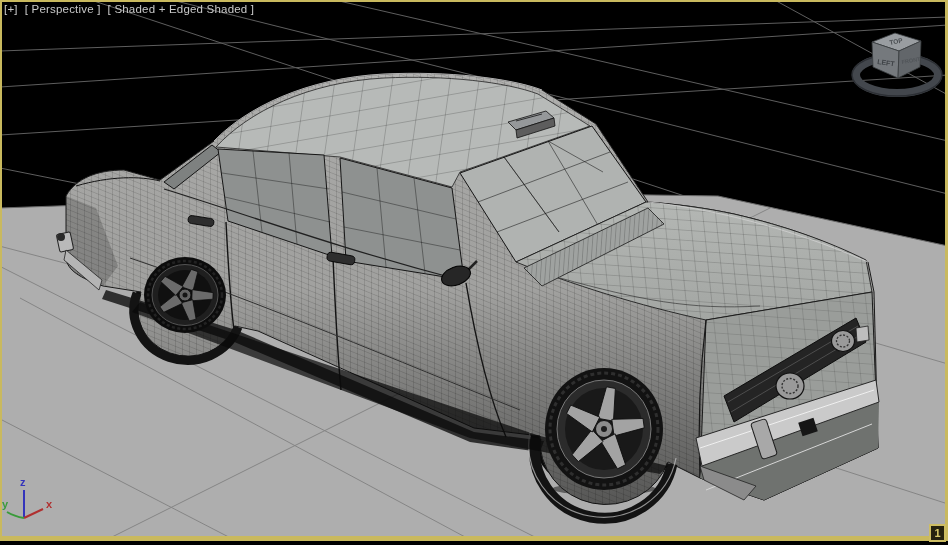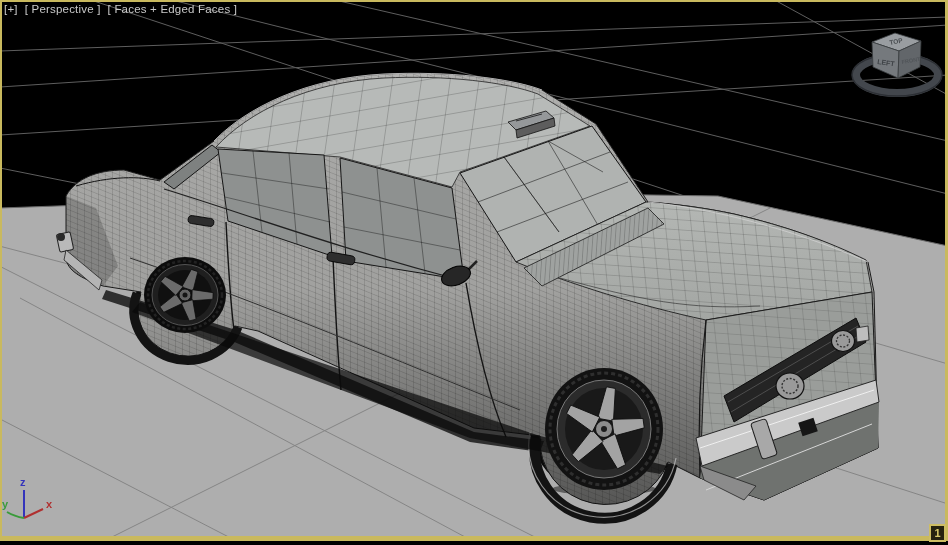--- a/index.html
+++ b/index.html
@@ -252,21 +252,21 @@
     <path d="M24,518 C18,517 12,515 7,512" stroke="#3a9b3a" stroke-width="2" fill="none"></path>
     <text x="20" y="486" fill="#3434bb">z</text>
     <text x="46" y="508" fill="#b03030">x</text>
     <text x="2" y="508" fill="#3a9b3a">y</text>
   </g>
 </svg>
 
   <div class="vp-label">
     <span>[+]</span>
     <span>[ Perspective ]</span>
-    <span>[ Faces + Edged Faces ]</span>
+    <span>[ Shaded + Edged Shaded ]</span>
   </div>
 
   <div class="b-top"></div>
   <div class="b-left"></div>
   <div class="b-right"></div>
   <div class="b-bottom"></div>
   <div class="b-under"></div>
 
   <div class="indicator">1</div>
 </div>

